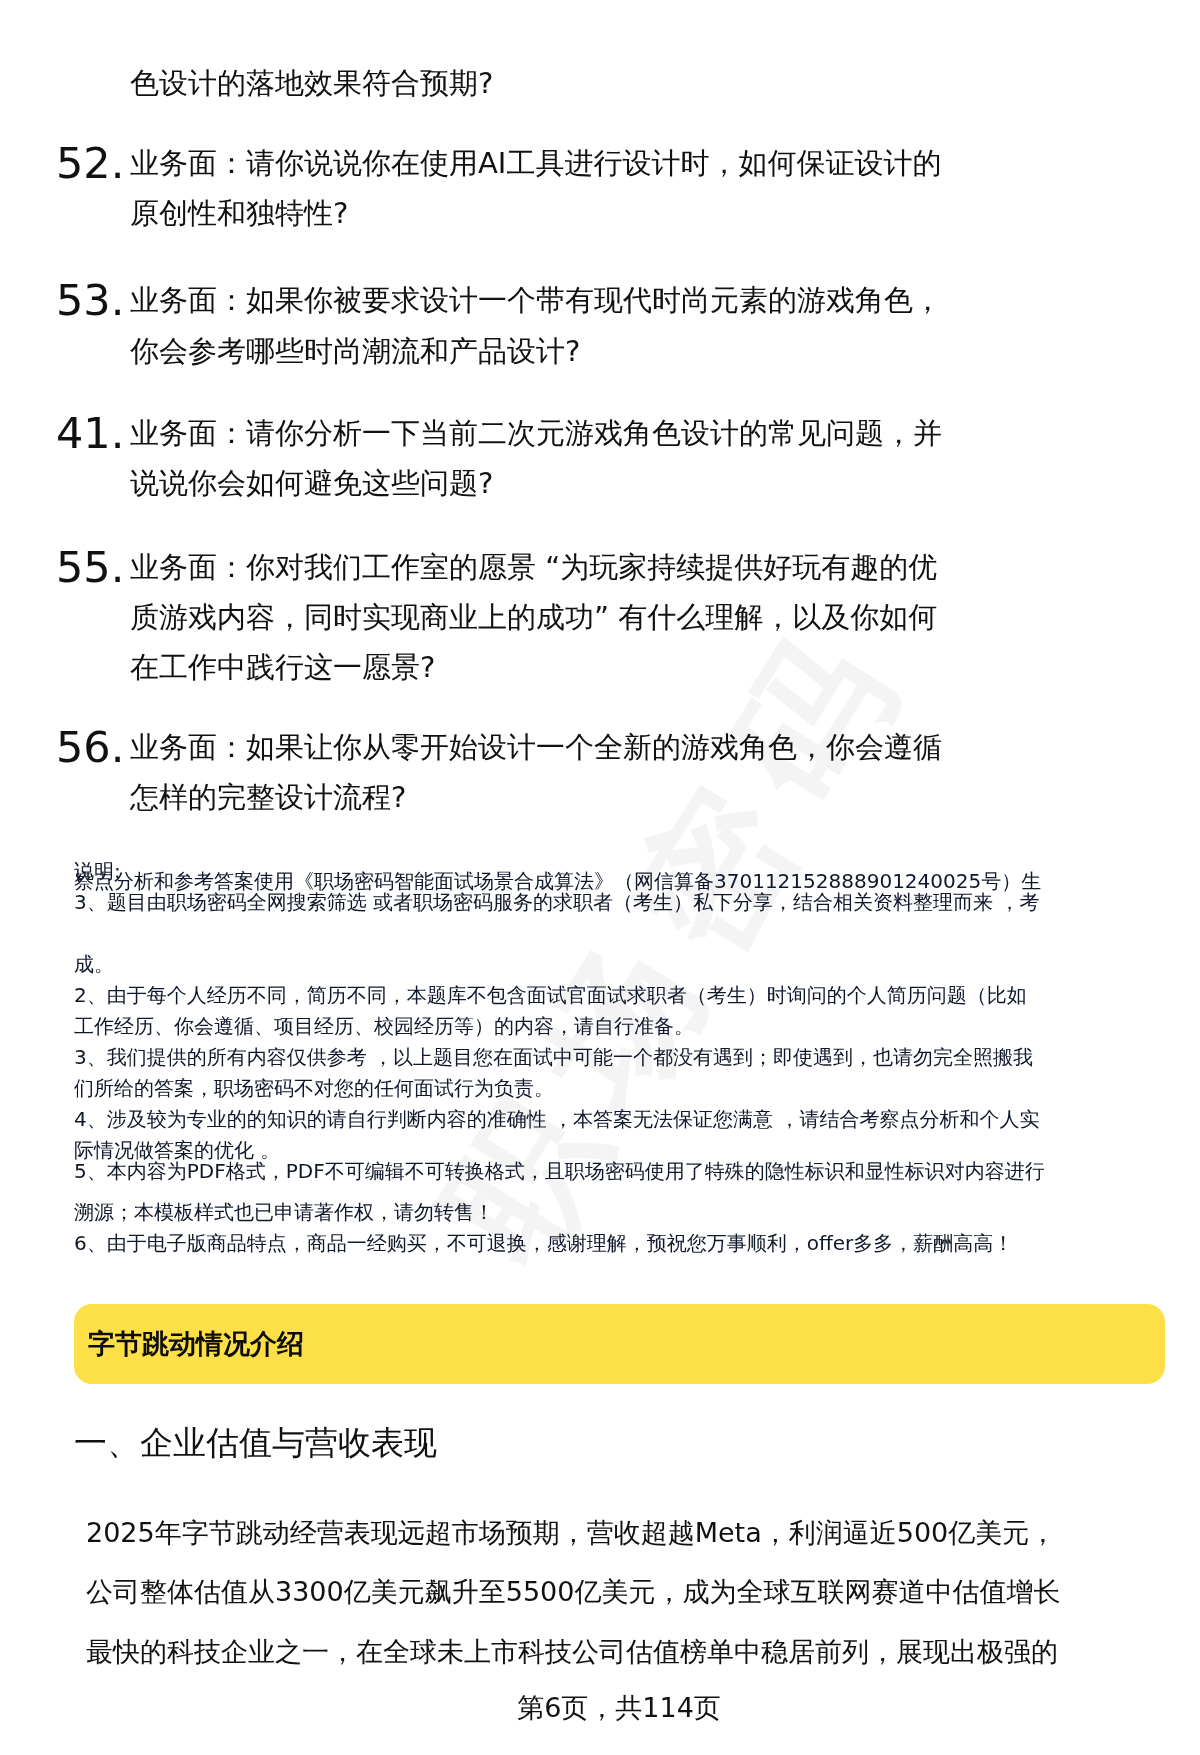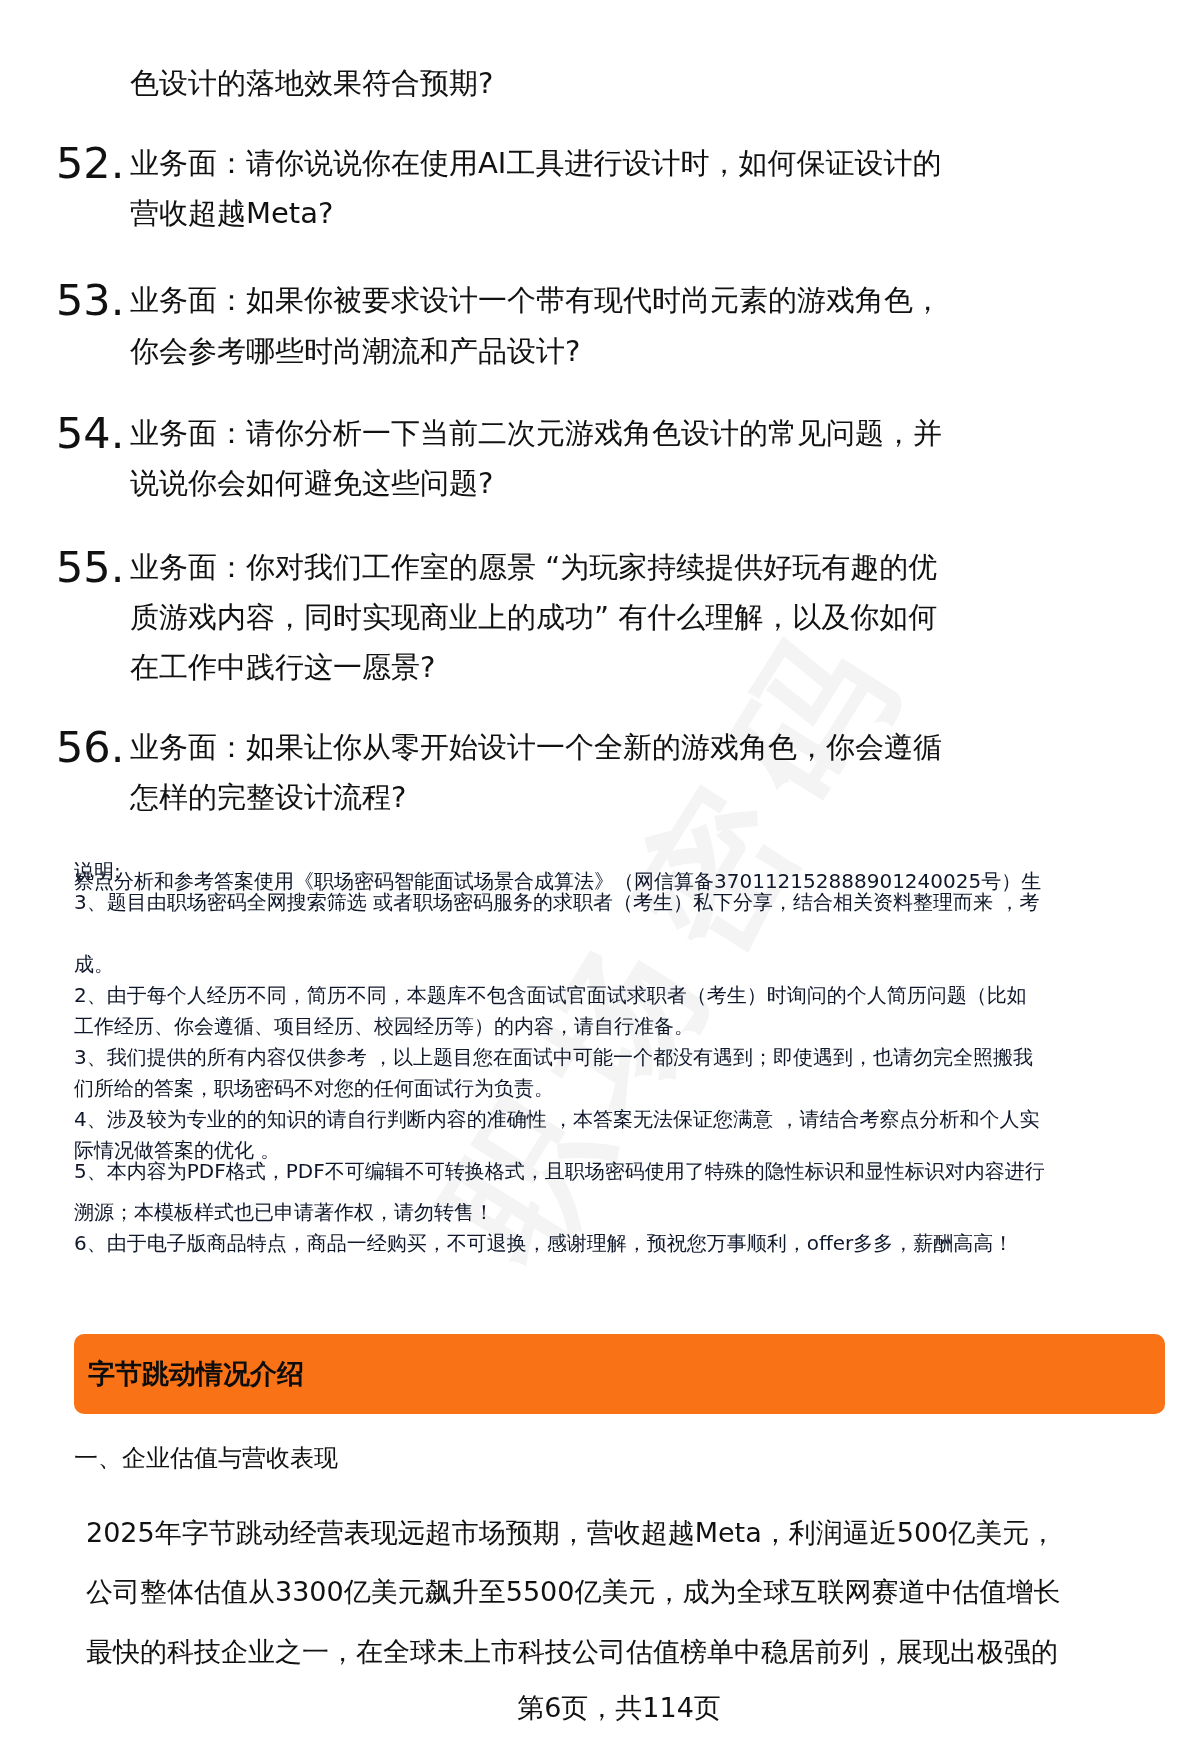--- a/index.html
+++ b/index.html
@@ -15,52 +15,52 @@
       font-size: 150px; font-weight: bold; letter-spacing: 30px;
       color: rgba(0,0,0,0.045); white-space: nowrap; pointer-events: none;
       font-family: "DejaVu Sans", sans-serif;
     }
     .line { position: absolute; white-space: nowrap; }
     .q { font-size: 29px; height: 50px; line-height: 50px; }
     .qnum { position: absolute; left: 56px; font-size: 43px; line-height: 50px; height: 50px; }
     .qtext { left: 130px; }
     .note { left: 74px; font-size: 20px; line-height: 31px; height: 31px; color: #0f172a; }
     .section-box {
-      position: absolute; left: 74px; top: 1334px; width: 1091px; height: 80px;
-      background: #f97316; border-radius: 10px;
+      position: absolute; left: 74px; top: 1304px; width: 1091px; height: 80px;
+      background: #fde047; border-radius: 18px;
     }
     .section-title {
       position: absolute; left: 14px; top: 0; line-height: 80px;
       font-size: 27px; font-weight: bold; color: #0d0d0d;
     }
-    .subhead { left: 74px; font-size: 24px; line-height: 44px; top: 1421px; margin-top: 15px; }
+    .subhead { left: 74px; font-size: 33px; line-height: 44px; top: 1421px; }
     .body { left: 86px; font-size: 27px; line-height: 44px; }
     .footer {
       position: absolute; left: 0; width: 1238px; text-align: center;
       top: 1686px; font-size: 27px; line-height: 44px;
     }
   </style>
 </head>
 <body>
 
 <div class="watermark">职场密码</div>
 
 <div>
 
   <div class="line q qtext" style="top:58px">色设计的落地效果符合预期?</div>
 
   <div class="qnum" style="top:138px">52.</div>
   <div class="line q qtext" style="top:138px">业务面：请你说说你在使用AI工具进行设计时，如何保证设计的</div>
-  <div class="line q qtext" style="top:188px">营收超越Meta?</div>
+  <div class="line q qtext" style="top:188px">原创性和独特性?</div>
 
   <div class="qnum" style="top:275px">53.</div>
   <div class="line q qtext" style="top:275px">业务面：如果你被要求设计一个带有现代时尚元素的游戏角色，</div>
   <div class="line q qtext" style="top:326px">你会参考哪些时尚潮流和产品设计?</div>
 
-  <div class="qnum" style="top:408px">54.</div>
+  <div class="qnum" style="top:408px">41.</div>
   <div class="line q qtext" style="top:408px">业务面：请你分析一下当前二次元游戏角色设计的常见问题，并</div>
   <div class="line q qtext" style="top:458px">说说你会如何避免这些问题?</div>
 
   <div class="qnum" style="top:542px">55.</div>
   <div class="line q qtext" style="top:542px">业务面：你对我们工作室的愿景 “为玩家持续提供好玩有趣的优</div>
   <div class="line q qtext" style="top:592px">质游戏内容，同时实现商业上的成功” 有什么理解，以及你如何</div>
   <div class="line q qtext" style="top:642px">在工作中践行这一愿景?</div>
 
   <div class="qnum" style="top:722px">56.</div>
   <div class="line q qtext" style="top:722px">业务面：如果让你从零开始设计一个全新的游戏角色，你会遵循</div>

